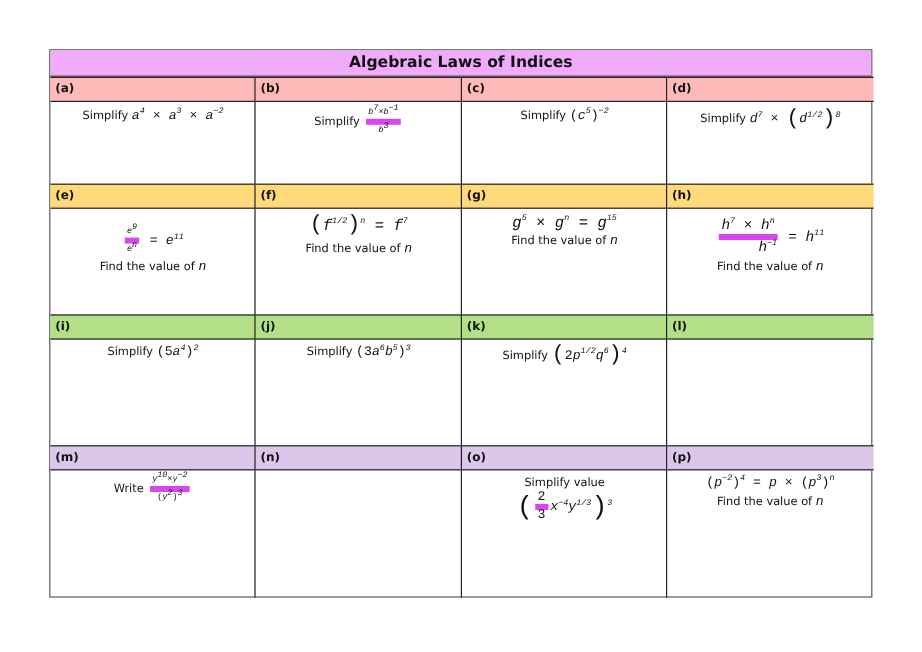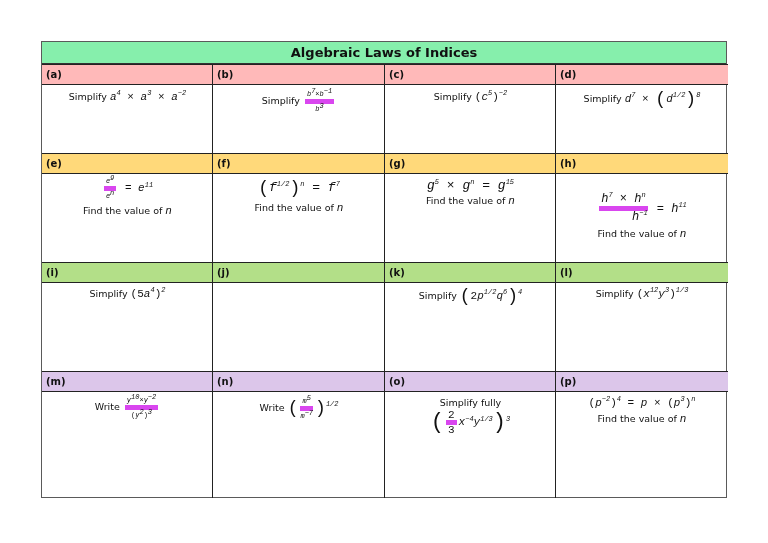--- a/index.html
+++ b/index.html
@@ -1,20 +1,20 @@
 <!DOCTYPE html>
 <html><head>
 <meta charset="utf-8">
 <style>
   html, body { margin:0; padding:0; background:#ffffff; }
   body { width:768px; height:543px; position:relative; overflow:hidden;
          font-family:"DejaVu Sans", "Liberation Sans", sans-serif; color:#111; }
   .sheet { position:absolute; left:41px; top:41px; width:686px; height:457px;
            border:1px solid #5a5a5a; box-sizing:border-box; }
-  .title { position:absolute; left:0; top:0; width:100%; height:22px; background:#86efac;
+  .title { position:absolute; left:0; top:0; width:100%; height:22px; background:#f0abfc;
            border-bottom:1px solid #333; box-sizing:border-box; text-align:center;
            font-weight:bold; font-size:13px; line-height:21px; }
   .lbl { position:absolute; height:21px; box-sizing:border-box; font-weight:bold; font-size:10px;
          line-height:20px; padding-left:4px; border-bottom:1px solid #222; border-top:1px solid #222; }
   .cell { position:absolute; box-sizing:border-box; text-align:center; font-size:9.5px; }
   .vline { position:absolute; width:1px; background:#222; }
   .m { font-family:Liberation Mono, monospace; font-style:italic; font-size:11px; }
   .m .up { font-style:normal; }
   sup { font-size:7px; vertical-align:super; line-height:0; }
   .frac { display:inline-block; vertical-align:middle; text-align:center; margin:0 2px; }
@@ -50,72 +50,69 @@
   <div class="cell" style="left:514px;top:45px;width:172px;height:66px;padding-top:2px;">
     <span>Simplify</span>
     <span class="m"><span>d</span><sup>7</sup> <span class="up">×</span> <span class="big">(</span><span>d</span><sup>1/2</sup><span class="big">)</span><sup>8</sup></span>
   </div>
 
   <div class="lbl" style="left:0;top:111px;width:171px;background:#ffd97a;">(e)</div>
   <div class="lbl" style="left:171px;top:111px;width:172px;background:#ffd97a;">(f)</div>
   <div class="lbl" style="left:343px;top:111px;width:171px;background:#ffd97a;">(g)</div>
   <div class="lbl" style="left:514px;top:111px;width:172px;background:#ffd97a;">(h)</div>
 
-  <div class="cell" style="left:0;top:132px;width:171px;height:81px;padding-top:2px;">
+  <div class="cell" style="left:0;top:144px;width:171px;height:81px;padding-top:2px;">
     <div class="m"><span class="frac small"><span class="num"><span>e</span><sup>9</sup></span><span><span>e</span><sup>n</sup></span></span> <span class="up">=</span> <span>e</span><sup>11</sup></div>
     <div class="line2"><span>Find the value of</span> <span class="m">n</span></div>
   </div>
   <div class="cell" style="left:171px;top:132px;width:172px;height:88px;padding-top:4px;">
     <div class="m" style="font-size:13px;"><span class="big">(</span><span>f</span><sup><span>1</span>/<span>2</span></sup><span class="big">)</span><sup>n</sup> <span class="up">=</span> <span>f</span><sup>7</sup></div>
     <div class="line2"><span>Find the value of</span> <span class="m">n</span></div>
   </div>
   <div class="cell" style="left:343px;top:132px;width:171px;height:88px;padding-top:4px;">
     <div class="m" style="font-size:13px;"><span>g</span><sup>5</sup> <span class="up">×</span> <span>g</span><sup>n</sup> <span class="up">=</span> <span>g</span><sup>15</sup></div>
     <div style="margin-top:2px;"><span>Find the value of</span> <span class="m">n</span></div>
   </div>
-  <div class="cell" style="left:514px;top:132px;width:172px;height:88px;padding-top:19px;">
+  <div class="cell" style="left:514px;top:132px;width:172px;height:88px;padding-top:8px;">
     <div class="m" style="font-size:12px;"><span class="frac"><span class="num" style="line-height:13px;"><span>h</span><sup>7</sup> <span class="up">×</span> <span>h</span><sup>n</sup></span><span style="line-height:13px;text-align:right;"><span>h</span><sup>−1</sup></span></span> <span class="up">=</span> <span>h</span><sup>11</sup></div>
     <div class="line2"><span>Find the value of</span> <span class="m">n</span></div>
   </div>
 
   <div class="lbl" style="left:0;top:220px;width:171px;background:#b3df88;">(i)</div>
   <div class="lbl" style="left:171px;top:220px;width:172px;background:#b3df88;">(j)</div>
   <div class="lbl" style="left:343px;top:220px;width:171px;background:#b3df88;">(k)</div>
   <div class="lbl" style="left:514px;top:220px;width:172px;background:#b3df88;">(l)</div>
 
   <div class="cell" style="left:0;top:241px;width:171px;height:88px;padding-top:5px;">
     <span>Simplify</span>
     <span class="m"><span class="up">(</span><span class="up">5</span><span>a</span><sup>4</sup><span class="up">)</span><sup>2</sup></span>
   </div>
+  <div class="cell" style="left:171px;top:241px;width:172px;height:88px;padding-top:5px;">
+    <span>Simplify</span>
+    <span class="m"><span class="up">(</span><span class="up">3</span><span>a</span><sup>6</sup><span>b</span><sup>5</sup><span class="up">)</span><sup>3</sup></span>
+  </div>
   <div class="cell" style="left:343px;top:241px;width:171px;height:88px;padding-top:3px;">
     <span>Simplify</span>
     <span class="m"><span class="big">(</span><span class="up">2</span><span>p</span><sup>1/2</sup><span>q</span><sup>6</sup><span class="big">)</span><sup>4</sup></span>
-  </div>
-  <div class="cell" style="left:514px;top:241px;width:172px;height:88px;padding-top:5px;">
-    <span>Simplify</span>
-    <span class="m"><span class="up">(</span><span>x</span><sup>12</sup><span>y</span><sup>3</sup><span class="up">)</span><sup>1/3</sup></span>
   </div>
 
   <div class="lbl" style="left:0;top:329px;width:171px;background:#dcc6ea;">(m)</div>
   <div class="lbl" style="left:171px;top:329px;width:172px;background:#dcc6ea;">(n)</div>
   <div class="lbl" style="left:343px;top:329px;width:171px;background:#dcc6ea;">(o)</div>
   <div class="lbl" style="left:514px;top:329px;width:172px;background:#dcc6ea;">(p)</div>
 
   <div class="cell" style="left:0;top:350px;width:171px;height:106px;padding-top:3px;">
     <div><span>Write</span>
       <span class="frac m small"><span class="num"><span>y</span><sup>10</sup><span class="up">×</span><span>y</span><sup>−2</sup></span><span><span class="up">(</span><span>y</span><sup>2</sup><span class="up">)</span><sup>3</sup></span></span>
     </div>
   </div>
   <div class="cell" style="left:171px;top:350px;width:172px;height:106px;padding-top:4px;">
-    <div><span>Write</span>
-      <span class="m"><span class="big">(</span><span class="frac small"><span class="num"><span>m</span><sup>5</sup></span><span><span>m</span><sup>−7</sup></span></span><span class="big">)</span><sup>1/2</sup></span>
-    </div>
   </div>
   <div class="cell" style="left:343px;top:350px;width:171px;height:106px;padding-top:5px;">
-    <div>Simplify fully</div>
+    <div>Simplify value</div>
     <div class="m" style="margin-top:2px;"><span class="big" style="font-size:22px;">(</span><span class="frac up"><span class="num">2</span><span>3</span></span><span>x</span><sup>−4</sup><span>y</span><sup>1/3</sup><span class="big" style="font-size:22px;">)</span><sup>3</sup></div>
   </div>
   <div class="cell" style="left:514px;top:350px;width:172px;height:118px;padding-top:5px;">
     <div class="m"><span class="up">(</span><span>p</span><sup>−2</sup><span class="up">)</span><sup>4</sup> <span class="up">=</span> <span>p</span> <span class="up">×</span> <span class="up">(</span><span>p</span><sup>3</sup><span class="up">)</span><sup>n</sup></div>
     <div class="line2"><span>Find the value of</span> <span class="m">n</span></div>
   </div>
 
   <div class="vline" style="left:170px;top:22px;height:434px;"></div>
   <div class="vline" style="left:342px;top:22px;height:434px;"></div>
   <div class="vline" style="left:513px;top:22px;height:434px;"></div>

